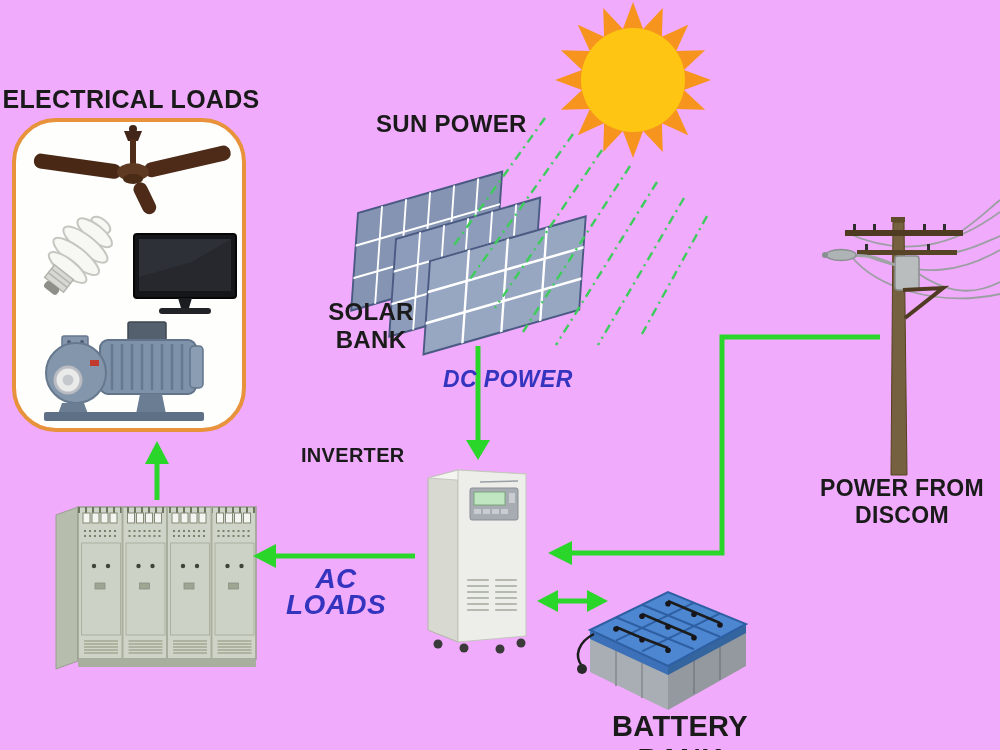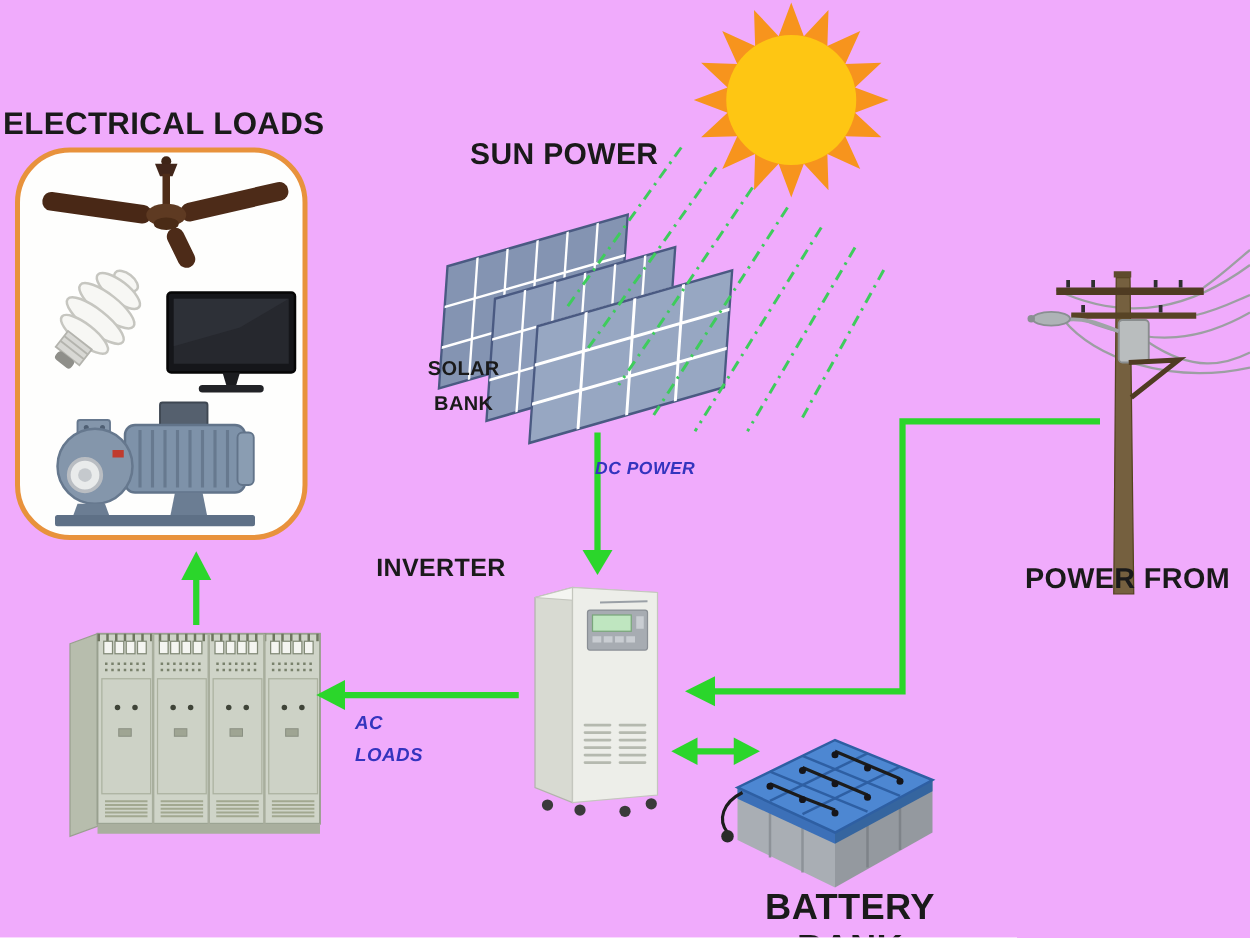--- a/index.html
+++ b/index.html
@@ -244,33 +244,34 @@
       <polygon points="572,541 572,565 548,553"></polygon>
       <polygon points="558,590 558,612 537,601"></polygon>
       <polygon points="587,590 587,612 608,601"></polygon>
     </g>
   </svg>
 
   <div class="abs lbl lbl-center" style="left:2px;top:85px;width:258px;font-size:25px;">ELECTRICAL LOADS</div>
 
   <div class="abs lbl" style="left:376px;top:110px;font-size:24px;">SUN POWER</div>
 
-  <div class="abs lbl lbl-center" style="left:300px;top:282px;width:142px;font-size:16px;line-height:28px;">
+  <div class="abs lbl lbl-center" style="left:300px;top:298px;width:142px;font-size:24px;line-height:28px;">
     <div>SOLAR</div>
     <div>BANK</div>
   </div>
 
-  <div class="abs lbl-blue" style="left:476px;top:366px;font-size:14px;white-space:nowrap;">DC POWER</div>
+  <div class="abs lbl-blue" style="left:443px;top:366px;font-size:23px;white-space:nowrap;">DC POWER</div>
 
   <div class="abs lbl" style="left:301px;top:444px;font-size:20px;">INVERTER</div>
 
-  <div class="abs lbl-blue lbl-center" style="left:284px;top:566px;width:104px;font-size:15px;line-height:26px;text-align:left;">
+  <div class="abs lbl-blue lbl-center" style="left:284px;top:566px;width:104px;font-size:28px;line-height:26px;text-align:center;">
     <div>AC</div>
     <div>LOADS</div>
   </div>
 
-  <div class="abs lbl lbl-center" style="left:812px;top:449px;width:180px;font-size:23px;line-height:27px;">
+  <div class="abs lbl lbl-center" style="left:812px;top:475px;width:180px;font-size:23px;line-height:27px;">
     <div>POWER FROM</div>
+    <div>DISCOM</div>
   </div>
 
   <div class="abs lbl lbl-center" style="left:570px;top:710px;width:220px;font-size:29px;">BATTERY BANK</div>
 
 </div>
 
 </body></html>

